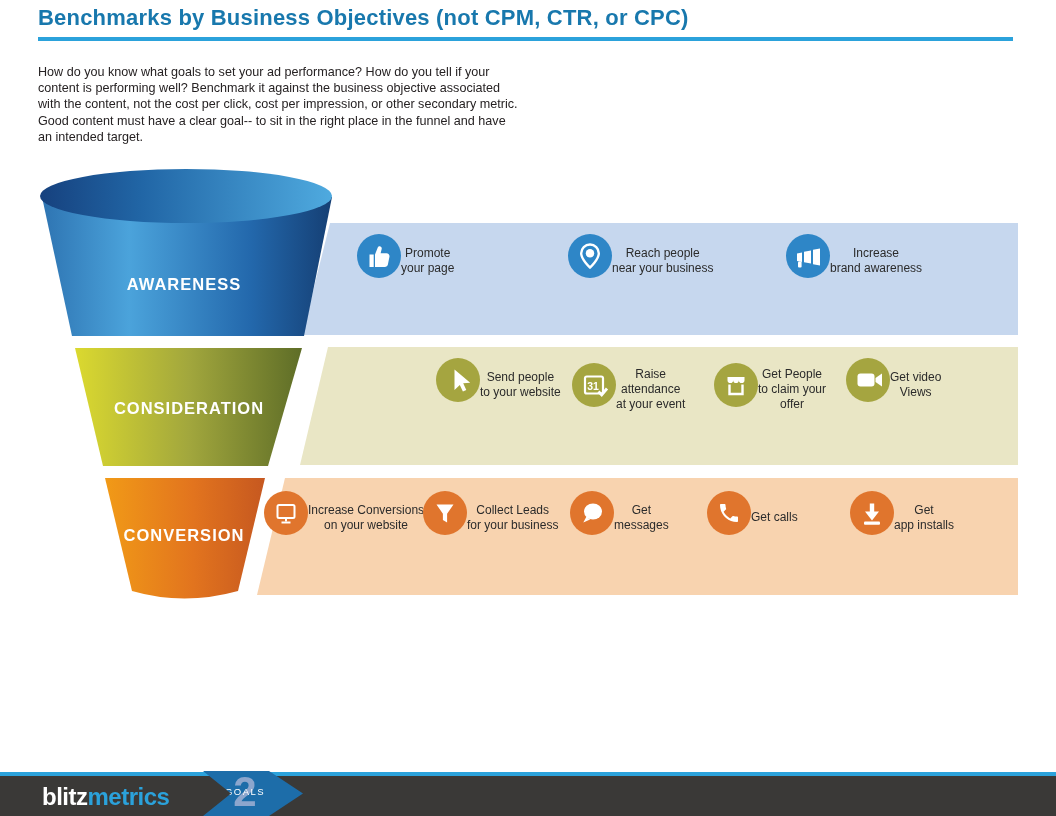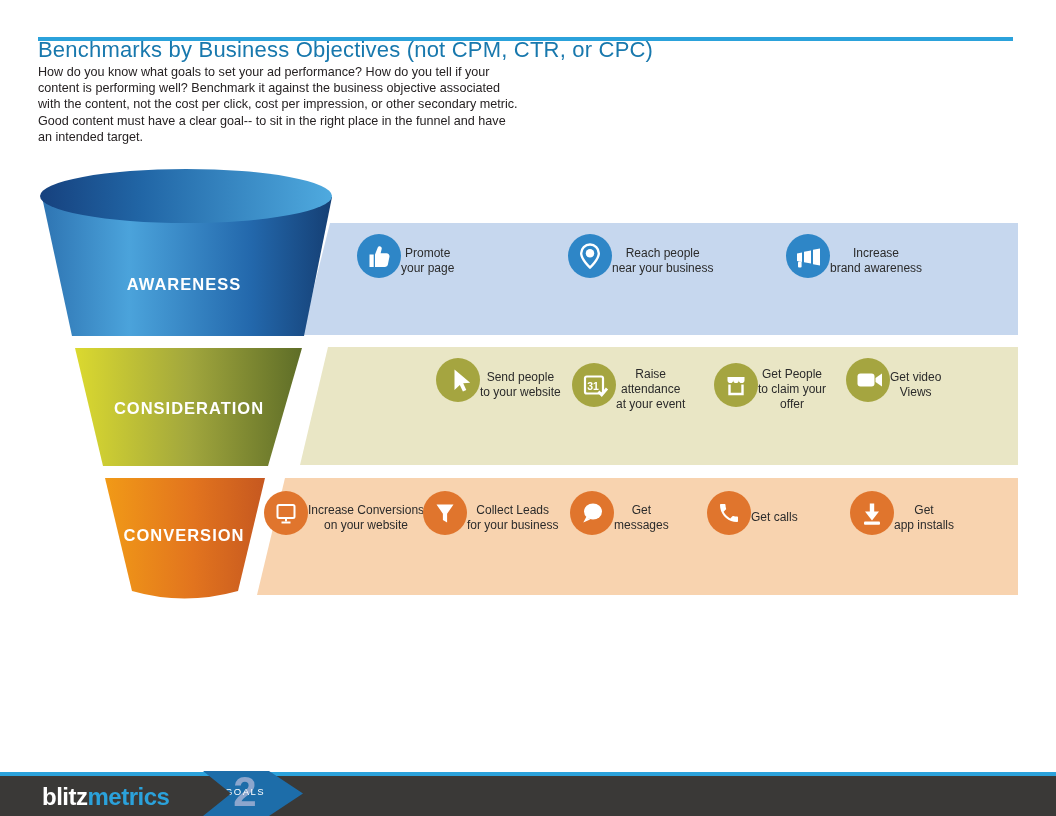--- a/index.html
+++ b/index.html
@@ -1,21 +1,21 @@
 <!DOCTYPE html>
 <html style="--accent-blue: #2BA2DB; --title-blue: #1878AD; --awareness-band: #C6D7EE; --awareness-icon: #2E86C7; --consideration-band: #E9E6C5; --consideration-icon: #A5A540; --conversion-band: #F8D3AF; --conversion-icon: #E0752D; --footer-bar: #3A3937; --footer-arrow: #1D6DA9; --text-dark: #2B2B2B;"><head>
 <meta charset="utf-8">
 <style>
   html,body{margin:0;padding:0;background:#fff;}
   .page{position:relative;width:1056px;height:816px;background:#fff;overflow:hidden;
         font-family:"Liberation Sans", sans-serif;}
   .abs{position:absolute;}
 
   
-  .title{left:38px;top:5px;font-size:22px;font-weight:normal;color:var(--title-blue);letter-spacing:.2px;margin-top:32px;}
+  .title{left:38px;top:5px;font-size:22px;font-weight:bold;color:var(--title-blue);letter-spacing:.2px;}
   .title-rule{left:38px;top:37px;width:975px;height:4px;background:var(--accent-blue);}
   .intro{left:38px;top:64px;width:540px;font-size:12.6px;line-height:16.2px;color:#262223;white-space:pre-line;}
 
   
   .band{left:0;width:1018px;}
   .band-awareness{top:223px;height:112px;background:var(--awareness-band);
     clip-path:polygon(330px 0,1018px 0,1018px 112px,302px 112px);}
   .band-consideration{top:347px;height:118px;background:var(--consideration-band);
     clip-path:polygon(328px 0,1018px 0,1018px 118px,300px 118px);}
   .band-conversion{top:478px;height:117px;background:var(--conversion-band);

